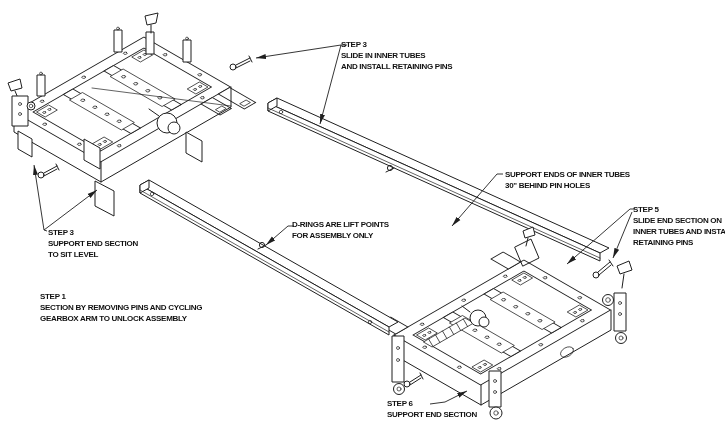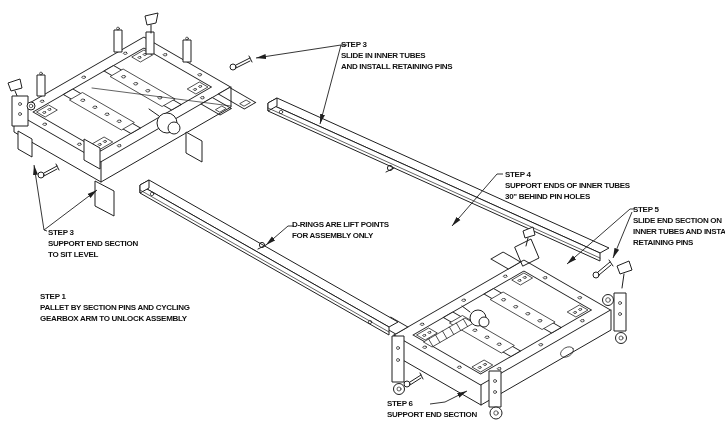--- a/index.html
+++ b/index.html
@@ -231,21 +231,20 @@
     <path class="ld" d="M294,226 H288 L266,245" marker-end="url(#arr)"></path>
   </svg>
 
   <div class="note" style="left:341px;top:39px">
     <div>STEP 3</div>
     <div>SLIDE IN INNER TUBES</div>
     <div>AND INSTALL RETAINING PINS</div>
   </div>
 
   <div class="note" style="left:505px;top:169px">
-    <div>STEP 4</div>
     <div>SUPPORT ENDS OF INNER TUBES</div>
     <div>30" BEHIND PIN HOLES</div>
   </div>
 
   <div class="note" style="left:633px;top:204px">
     <div>STEP 5</div>
     <div>SLIDE END SECTION ON</div>
     <div>INNER TUBES AND INSTALL</div>
     <div>RETAINING PINS</div>
   </div>
@@ -256,21 +255,21 @@
   </div>
 
   <div class="note" style="left:48px;top:227px">
     <div>STEP 3</div>
     <div>SUPPORT END SECTION</div>
     <div>TO SIT LEVEL</div>
   </div>
 
   <div class="note" style="left:40px;top:291px">
     <div>STEP 1</div>
-    <div>PALLET BY SECTION PINS AND CYCLING</div>
+    <div>SECTION BY REMOVING PINS AND CYCLING</div>
     <div>GEARBOX ARM TO UNLOCK ASSEMBLY</div>
   </div>
 
   <div class="note" style="left:387px;top:398px">
     <div>STEP 6</div>
     <div>SUPPORT END SECTION</div>
   </div>
 
 </div>
 

